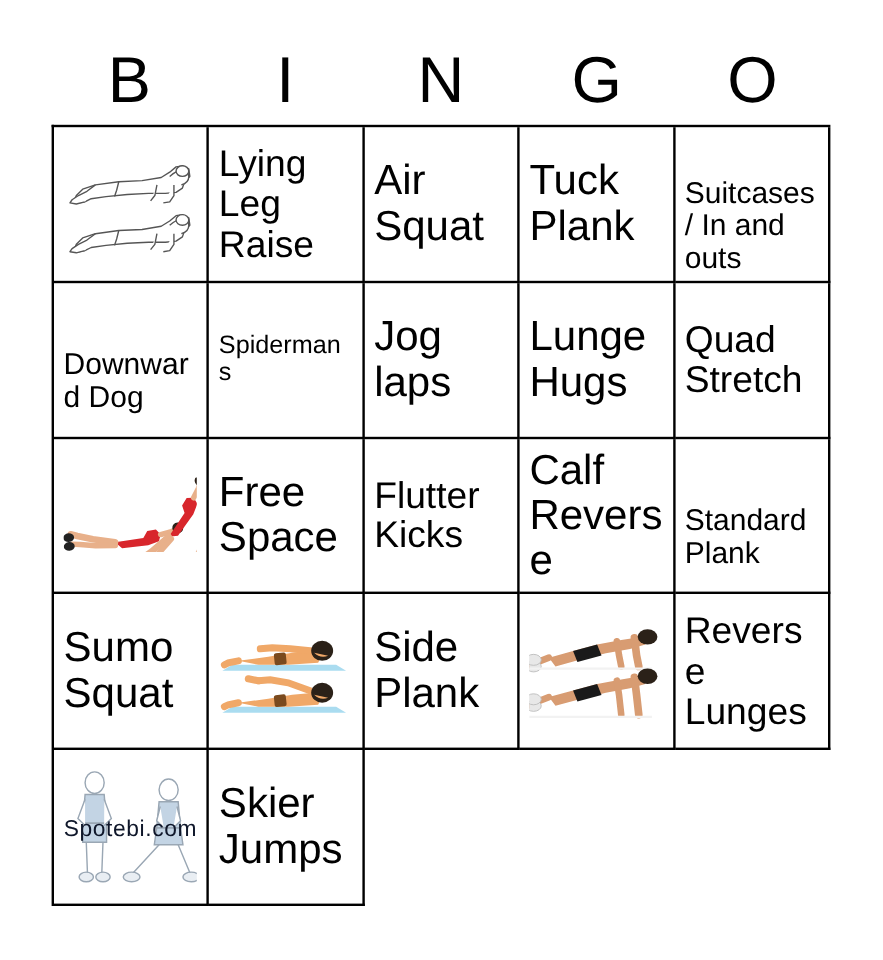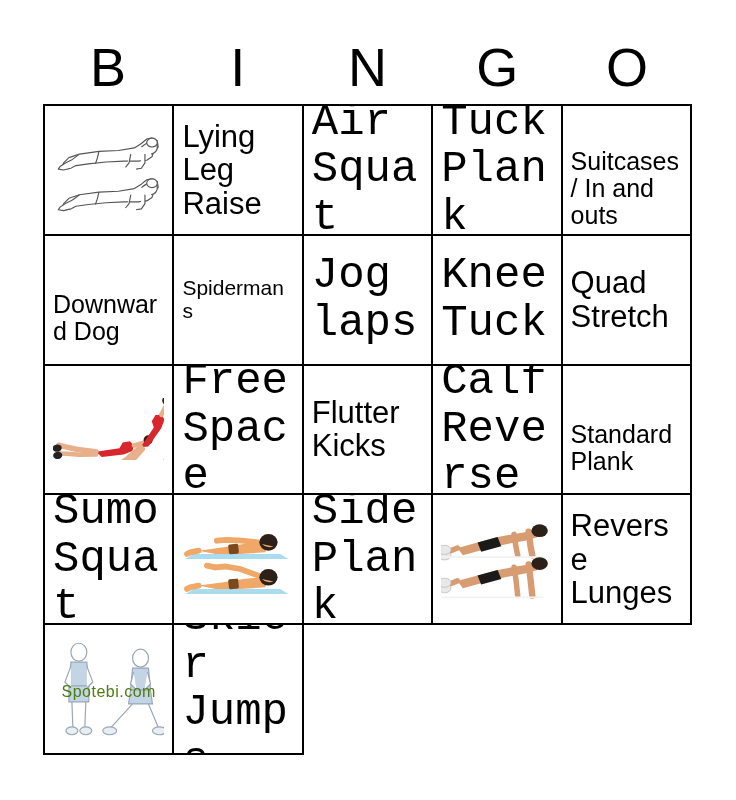--- a/index.html
+++ b/index.html
@@ -64,42 +64,42 @@
     text-align: left;
     overflow: hidden;
     position: relative;
     padding: 8px;
   }
   .cell .label {
     line-height: 1.08;
     width: 100%;
     word-wrap: break-word;
   }
-  .fs-xl  { font-size: 44px; font-family: Liberation Mono, monospace; }
+  .fs-xl  { font-size: 35px; }
   .fs-lg  { font-size: 31px; }
   .fs-md  { font-size: 25px; margin-top: 37px; }
   .fs-sm  { font-size: 21px; }
 
   
   .art {
     width: 100%;
     height: 100%;
     display: flex;
     align-items: center;
     justify-content: center;
   }
   .art svg { display: block; }
 
   .watermark {
     position: absolute;
     left: 50%;
     top: 52%;
     transform: translate(-50%, -50%);
-    font-size: 16px;
-    color: #4d7c0f;
+    font-size: 19px;
+    color: #0f172a;
     letter-spacing: 0.5px;
     pointer-events: none;
     white-space: nowrap;
   }
 </style>
 </head>
 <body>
 
 <div class="card">
 
@@ -153,21 +153,21 @@
       <div class="cell">
         <span class="label fs-md">Downward Dog</span>
       </div>
       <div class="cell">
         <span class="label fs-sm">Spidermans</span>
       </div>
       <div class="cell">
         <span class="label fs-xl">Jog laps</span>
       </div>
       <div class="cell">
-        <span class="label fs-xl">Knee Tuck</span>
+        <span class="label fs-xl">Lunge Hugs</span>
       </div>
       <div class="cell">
         <span class="label fs-lg">Quad Stretch</span>
       </div>
       <div class="cell">
         <div class="art">
           <svg width="122" height="62" viewBox="0 0 122 62">
     <g>
       <g transform="translate(46,42) rotate(-4)">
         <path d="M0 14 L26 12 L30 6 L38 5 L42 10 L40 16 L30 19 L6 20 Z" fill="#d8262c"></path>

